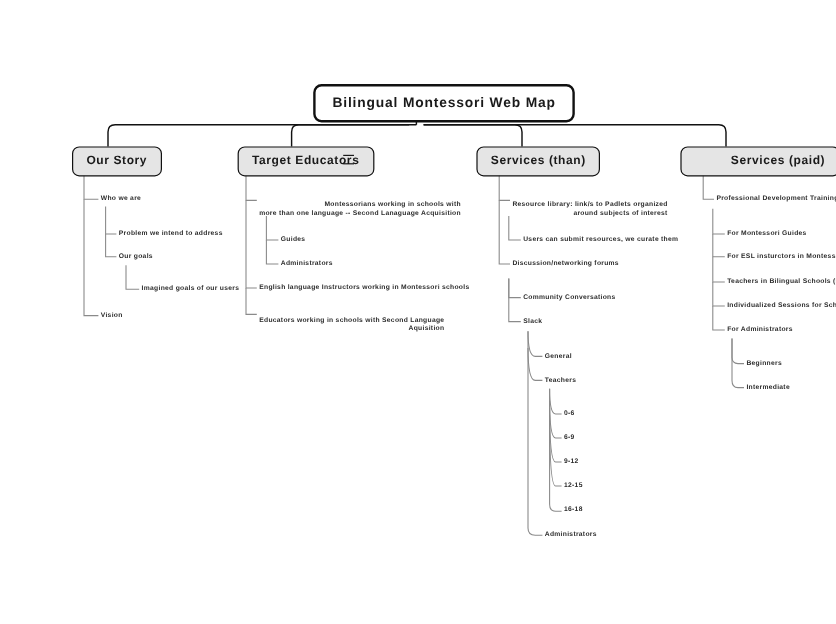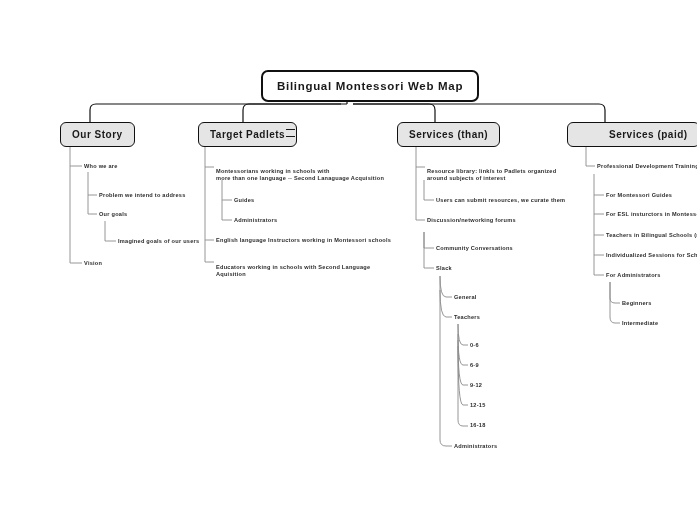--- a/index.html
+++ b/index.html
@@ -13,20 +13,21 @@
     position: relative;
     overflow: hidden;
     font-family: "Liberation Sans", sans-serif;
     color: #1a1a1a;
   }
   #canvas {
     position: absolute;
     left: 0; top: 0;
     width: 697px;
     height: 376px;
+    text-align: right;
   }
   #edges {
     position: absolute;
     left: 0; top: 0;
     width: 697px;
     height: 520px;
     pointer-events: none;
   }
   .node {
     position: absolute;
@@ -147,21 +148,21 @@
 
   <div class="node root" style="left:261px; top:70px;">
     <span>Bilingual Montessori Web Map</span>
   </div>
 
   <div class="node branch" style="left:60px; top:122px;">
     <span>Our Story</span>
   </div>
 
   <div class="node branch" style="left:198px; top:122px;">
-    <span>Target Padlets</span>
+    <span>Target Educators</span>
   </div>
   <div class="menu-icon" style="left:286px; top:128px;">
     <i></i>
     <i></i>
   </div>
 
   <div class="node branch" style="left:397px; top:122px;">
     <span>Services (than)</span>
   </div>
 

